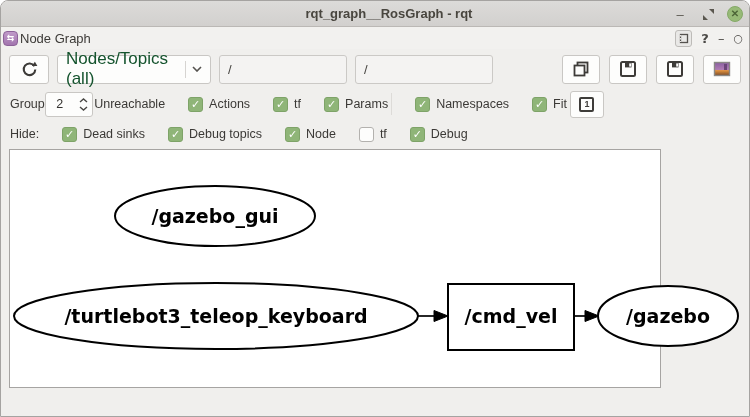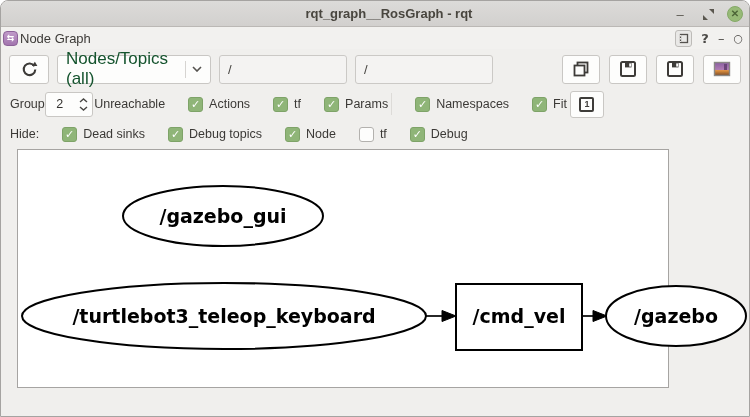--- a/index.html
+++ b/index.html
@@ -115,21 +115,21 @@
   .v-divider { width:1px; height:22px; background:#dddbd8; }
   .fit-btn { width:34px; height:27px; }
   .one-icon {
     width:15px; height:15px; border:2px solid #3e3c39; border-radius:2px;
     display:flex; align-items:center; justify-content:center;
     font-size:9px; font-weight:bold; color:#3e3c39;
   }
 
   
   .canvas {
-    position:absolute; left:16px; top:148px; width:652px; height:239px;
+    position:absolute; left:8px; top:148px; width:652px; height:239px;
     background:#ffffff; border:1px solid #a6a4a2;
   }
   .graph-svg { display:block; width:732px; height:237px; }
   .node-label {
     font-family:"DejaVu Sans", sans-serif; font-weight:bold;
     font-size:19px; fill:#000000; text-anchor:middle;
   }
   .node-shape { fill:#ffffff; stroke:#000000; stroke-width:2; }
   .edge-line { stroke:#000000; stroke-width:1.7; }
   .edge-head { fill:#000000; stroke:#000000; }

